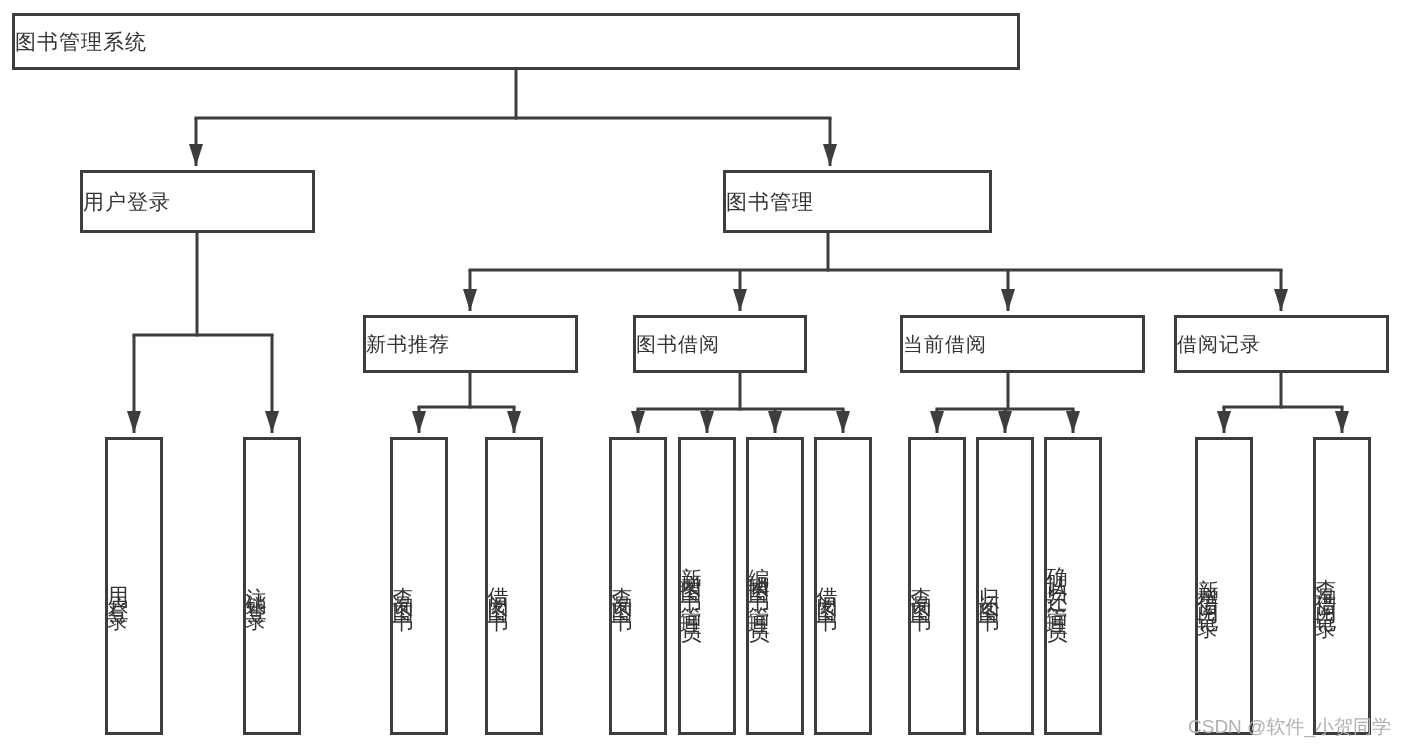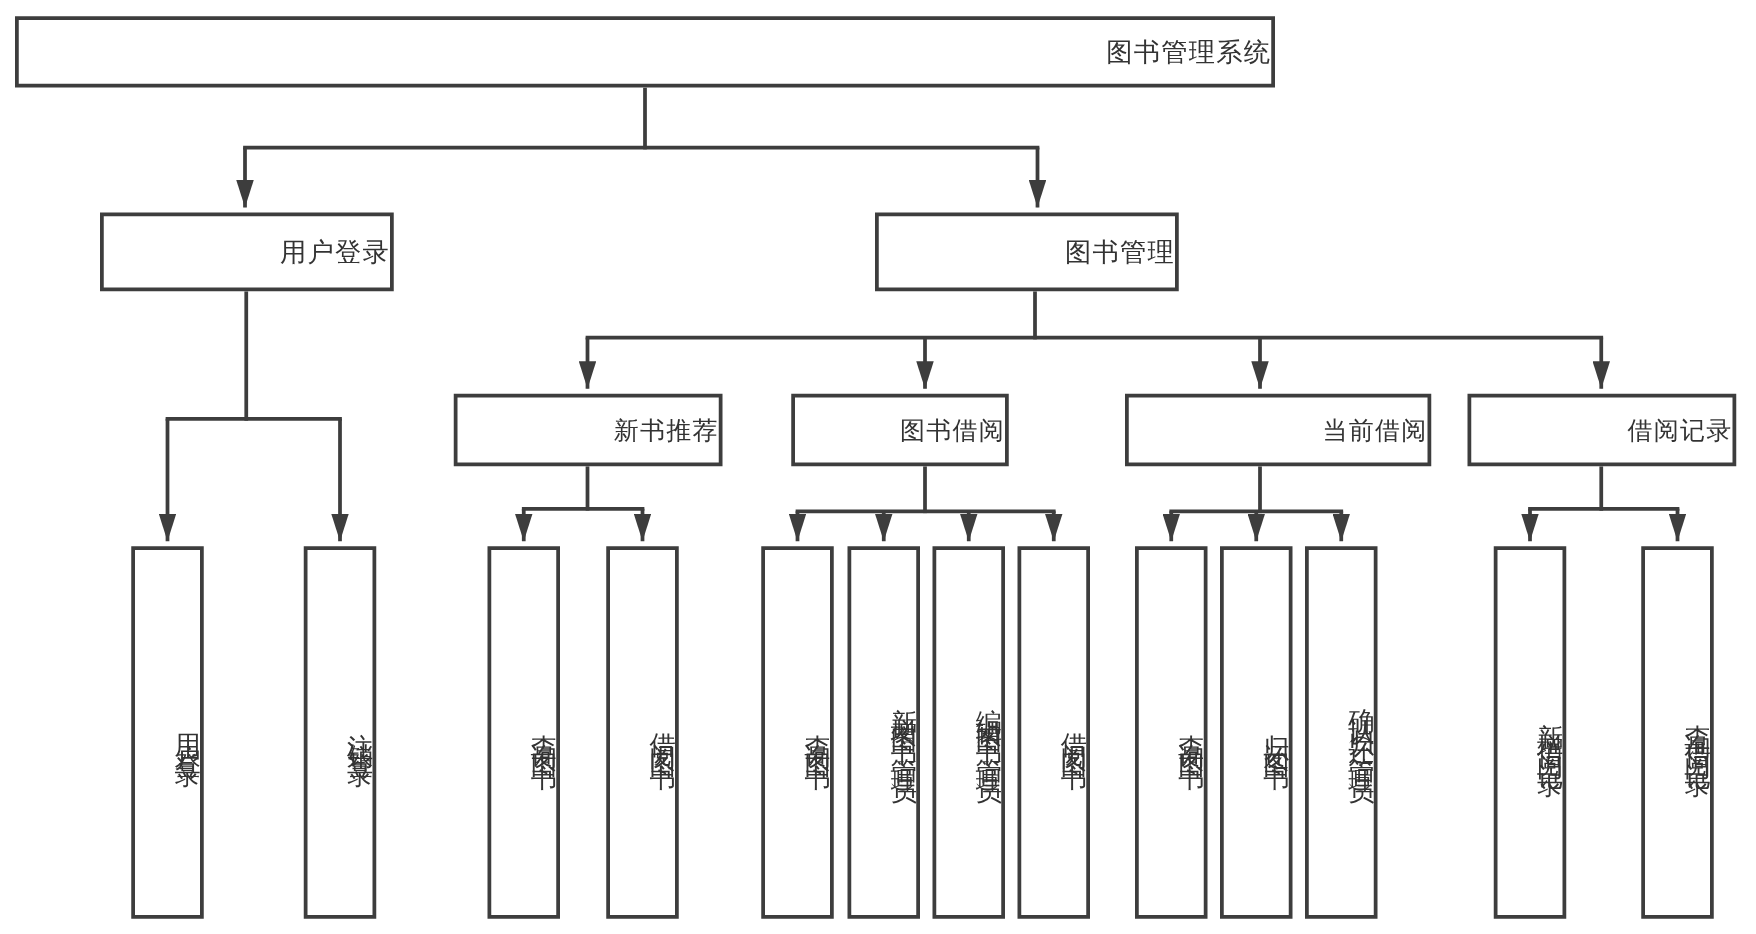--- a/index.html
+++ b/index.html
@@ -40,21 +40,21 @@
     fill: none;
     stroke-linecap: square;
   }
   #arrowhead-path { fill: var(--line); }
   .box {
     position: absolute;
     background: var(--box_bg);
     border: 3px solid var(--line);
     display: flex;
     align-items: center;
-    justify-content: flex-end;
+    justify-content: flex-start;
     z-index: 2;
   }
   .hlabel {
     font-size: 21px;
     letter-spacing: 1px;
     color: var(--text);
     white-space: nowrap;
   }
   .root-box   { left: 12px;  top: 13px;  width: 1008px; height: 57px; }
   .l1-box     { top: 170px; height: 63px; }
@@ -151,21 +151,21 @@
     </g>
   </svg>
 
   <div class="box root-box">
     <span class="hlabel">图书管理系统</span>
   </div>
 
   <div class="box l1-box" style="left:80px;width:235px">
     <span class="hlabel">用户登录</span>
   </div>
-  <div class="box l1-box" style="left:700px;width:243px">
+  <div class="box l1-box" style="left:723px;width:269px">
     <span class="hlabel">图书管理</span>
   </div>
 
   <div class="box l2-box" style="left:363px;width:215px">
     <span class="hlabel">新书推荐</span>
   </div>
   <div class="box l2-box" style="left:633px;width:174px">
     <span class="hlabel">图书借阅</span>
   </div>
   <div class="box l2-box" style="left:900px;width:245px">
@@ -208,13 +208,14 @@
   <div class="box leaf" style="left:1044px">
     <span class="vlabel">确认归还（管理员）</span>
   </div>
   <div class="box leaf" style="left:1195px">
     <span class="vlabel">新增借阅记录</span>
   </div>
   <div class="box leaf" style="left:1313px">
     <span class="vlabel">查询借阅记录</span>
   </div>
 
+  <div id="watermark">CSDN @软件_小贺同学</div>
 </div>
 
 </body></html>

